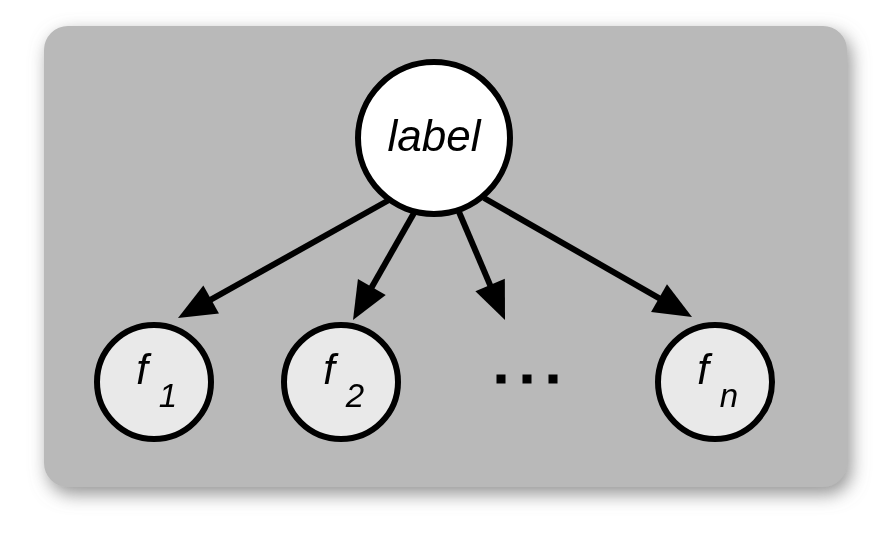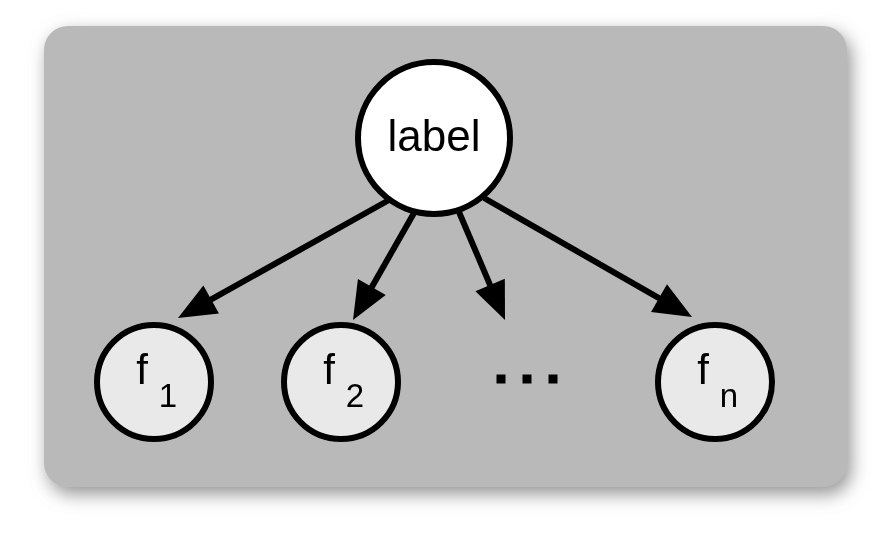--- a/index.html
+++ b/index.html
@@ -10,20 +10,21 @@
   body {
     width: 888px;
     height: 546px;
     font-family: "Liberation Sans", sans-serif;
     overflow: hidden;
   }
   #canvas {
     position: relative;
     width: 882px;
     height: 546px;
+    font-style: italic;
   }
   #diagram-svg {
     position: absolute;
     left: 0;
     top: 0;
     display: block;
   }
   .node-text {
     font-family: "Liberation Sans", sans-serif;
     fill: #000000;

